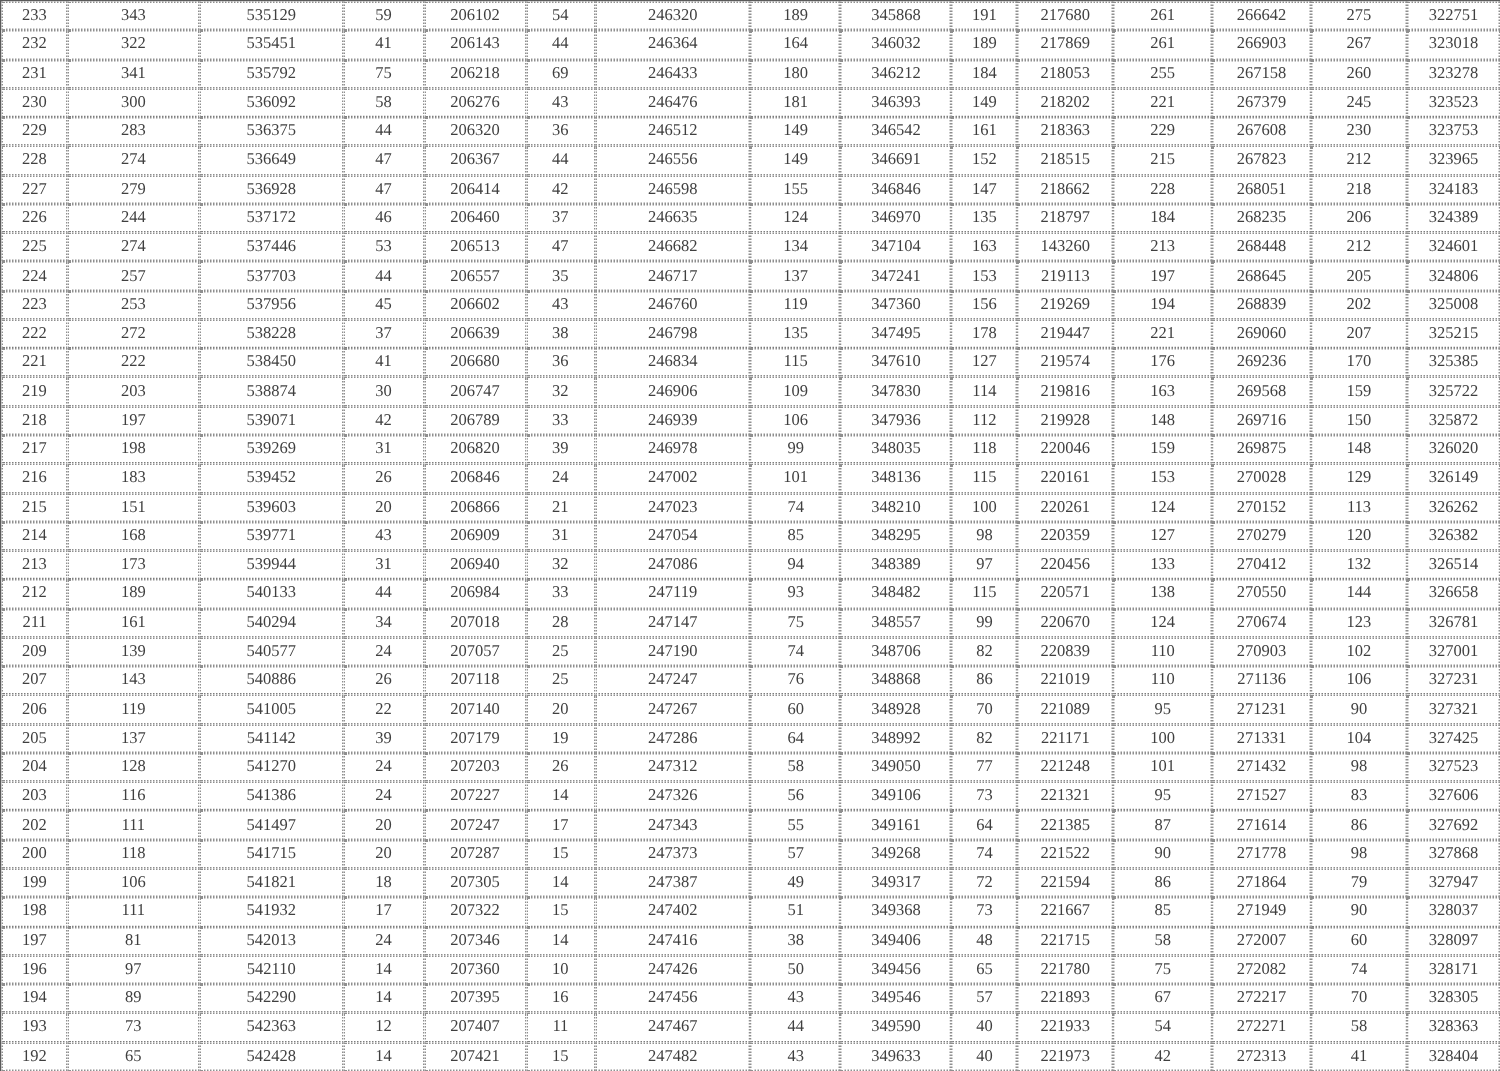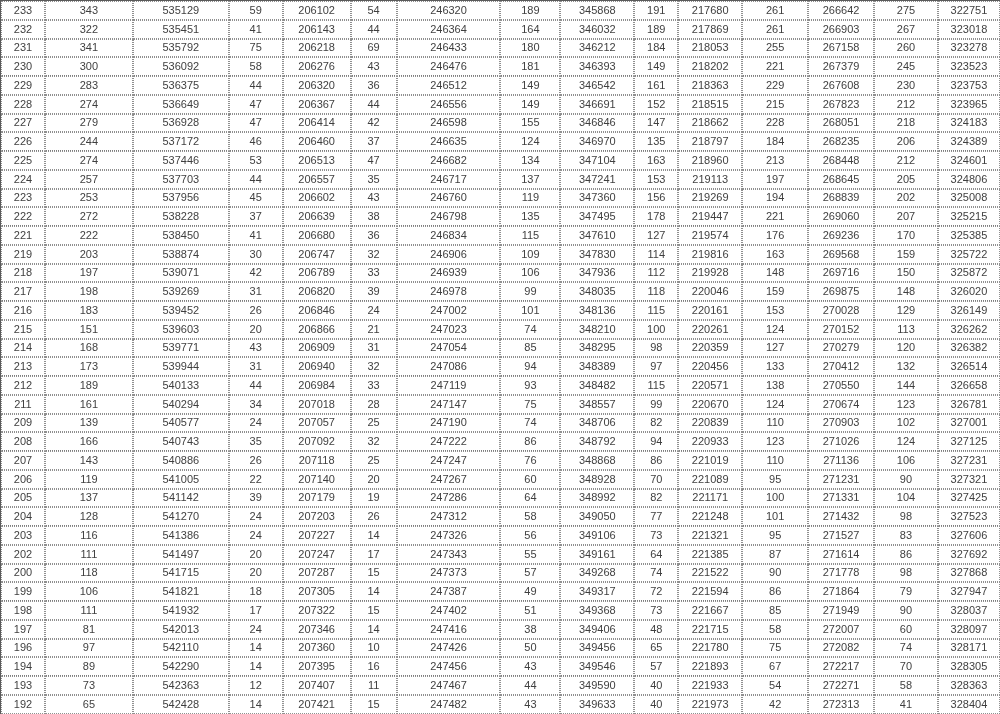--- a/index.html
+++ b/index.html
@@ -9,21 +9,21 @@
     width: 1000px;
     height: 714px;
     overflow: hidden;
   }
   table.data-grid {
     border-collapse: separate;
     border-spacing: 0;
     table-layout: fixed;
     width: 1000px;
     height: 714px;
-    font-family: Liberation Sans, sans-serif;
+    font-family: Liberation Serif, serif;
     font-size: 11px;
     color: #3f3f3f;
     border-top: 1px solid #5a5a5a;
     border-left: 1px solid #5a5a5a;
   }
   table.data-grid td {
     border: 1px dotted #8f8f8f;
     border-bottom-style: dotted;
     text-align: center;
     vertical-align: middle;
@@ -201,21 +201,21 @@
         <td>225</td>
         <td>274</td>
         <td>537446</td>
         <td>53</td>
         <td>206513</td>
         <td>47</td>
         <td>246682</td>
         <td>134</td>
         <td>347104</td>
         <td>163</td>
-        <td>218960</td>
+        <td>143260</td>
         <td>213</td>
         <td>268448</td>
         <td>212</td>
         <td>324601</td>
       </tr>
       <tr>
         <td>224</td>
         <td>257</td>
         <td>537703</td>
         <td>44</td>
@@ -446,37 +446,20 @@
         <td>74</td>
         <td>348706</td>
         <td>82</td>
         <td>220839</td>
         <td>110</td>
         <td>270903</td>
         <td>102</td>
         <td>327001</td>
       </tr>
       <tr>
-        <td>208</td>
-        <td>166</td>
-        <td>540743</td>
-        <td>35</td>
-        <td>207092</td>
-        <td>32</td>
-        <td>247222</td>
-        <td>86</td>
-        <td>348792</td>
-        <td>94</td>
-        <td>220933</td>
-        <td>123</td>
-        <td>271026</td>
-        <td>124</td>
-        <td>327125</td>
-      </tr>
-      <tr>
         <td>207</td>
         <td>143</td>
         <td>540886</td>
         <td>26</td>
         <td>207118</td>
         <td>25</td>
         <td>247247</td>
         <td>76</td>
         <td>348868</td>
         <td>86</td>

